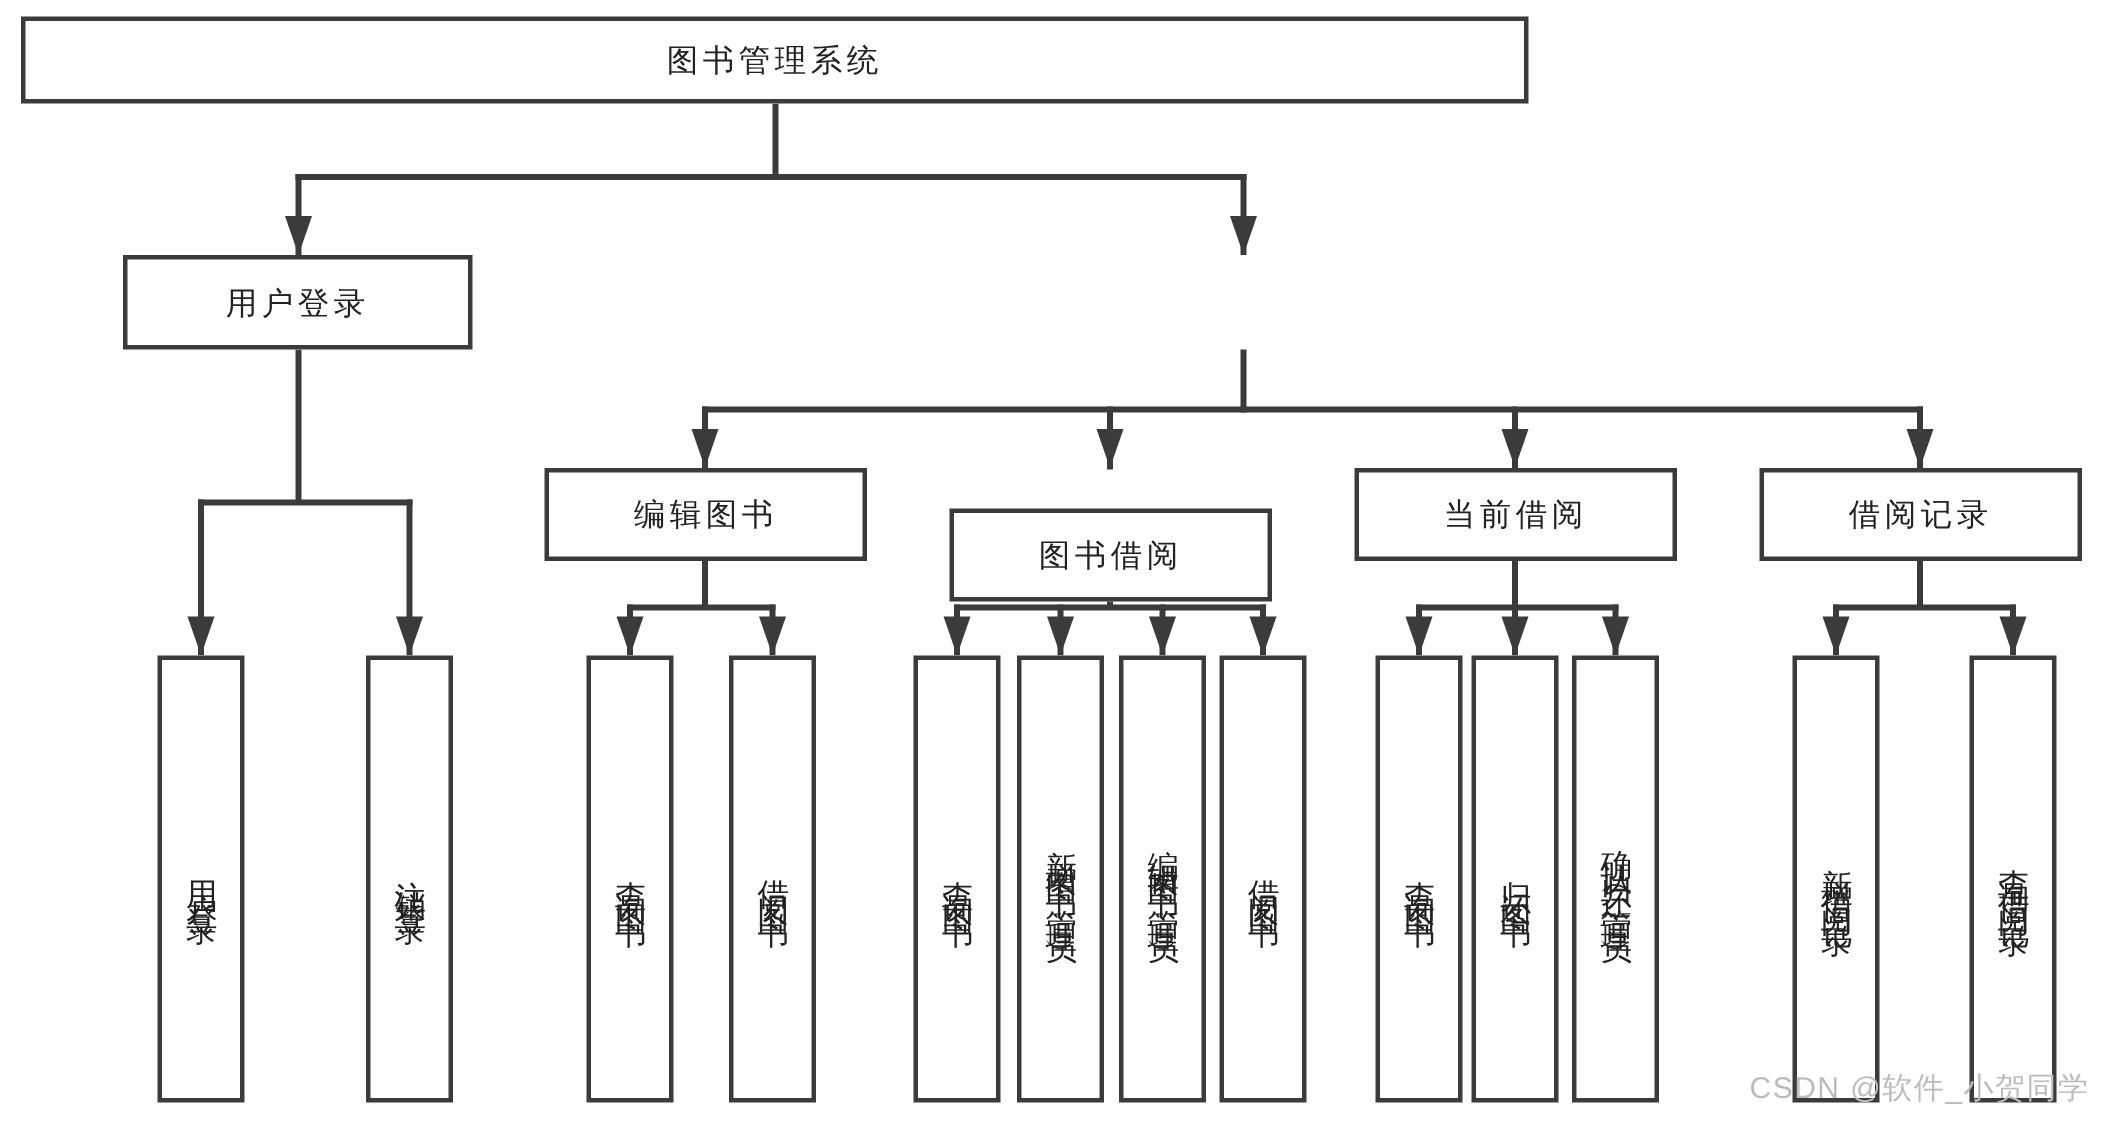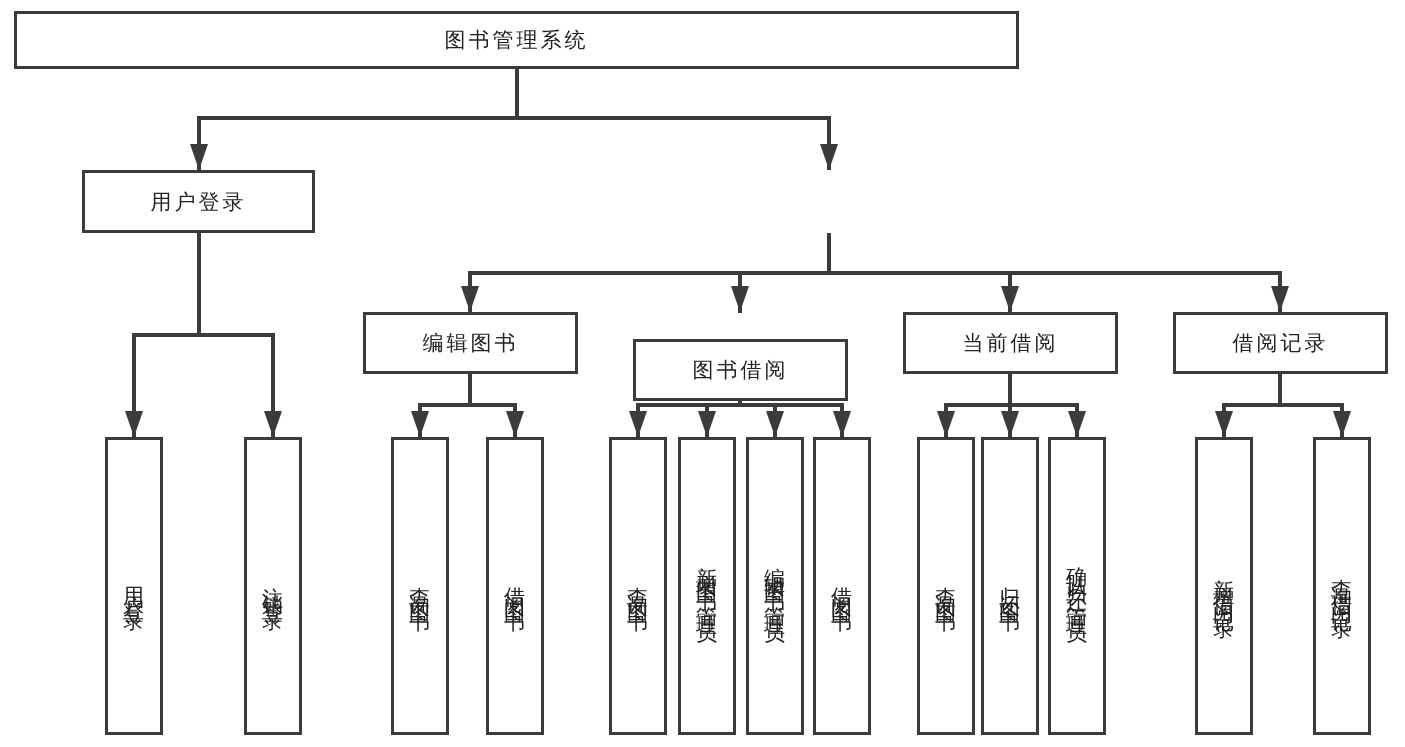--- a/index.html
+++ b/index.html
@@ -125,20 +125,21 @@
     <span>确认归还（管理员）</span>
   </div>
 
   <div class="leaf" style="left:1195px; top:437px; width:58px; height:298px;">
     <span>新增借阅记录</span>
   </div>
   <div class="leaf" style="left:1313px; top:437px; width:58px; height:298px;">
     <span>查询借阅记录</span>
   </div>
 
+  <div class="watermark">CSDN @软件_小贺同学</div>
 
 <div class="line" style="left: 515px; top: 69px; width: 4px; height: 49px;"></div>
     <div class="line" style="left: 197px; top: 116px; width: 634px; height: 4px;"></div>
     <div class="line" style="left: 197px; top: 116px; width: 4px; height: 54px;"></div>
     <div class="line" style="left: 827px; top: 116px; width: 4px; height: 54px;"></div>
     <div class="line" style="left: 197px; top: 233px; width: 4px; height: 102px;"></div>
     <div class="line" style="left: 132px; top: 333px; width: 143px; height: 4px;"></div>
     <div class="line" style="left: 132px; top: 333px; width: 4px; height: 104px;"></div>
     <div class="line" style="left: 271px; top: 333px; width: 4px; height: 104px;"></div>
     <div class="line" style="left: 827px; top: 233px; width: 4px; height: 42px;"></div>

